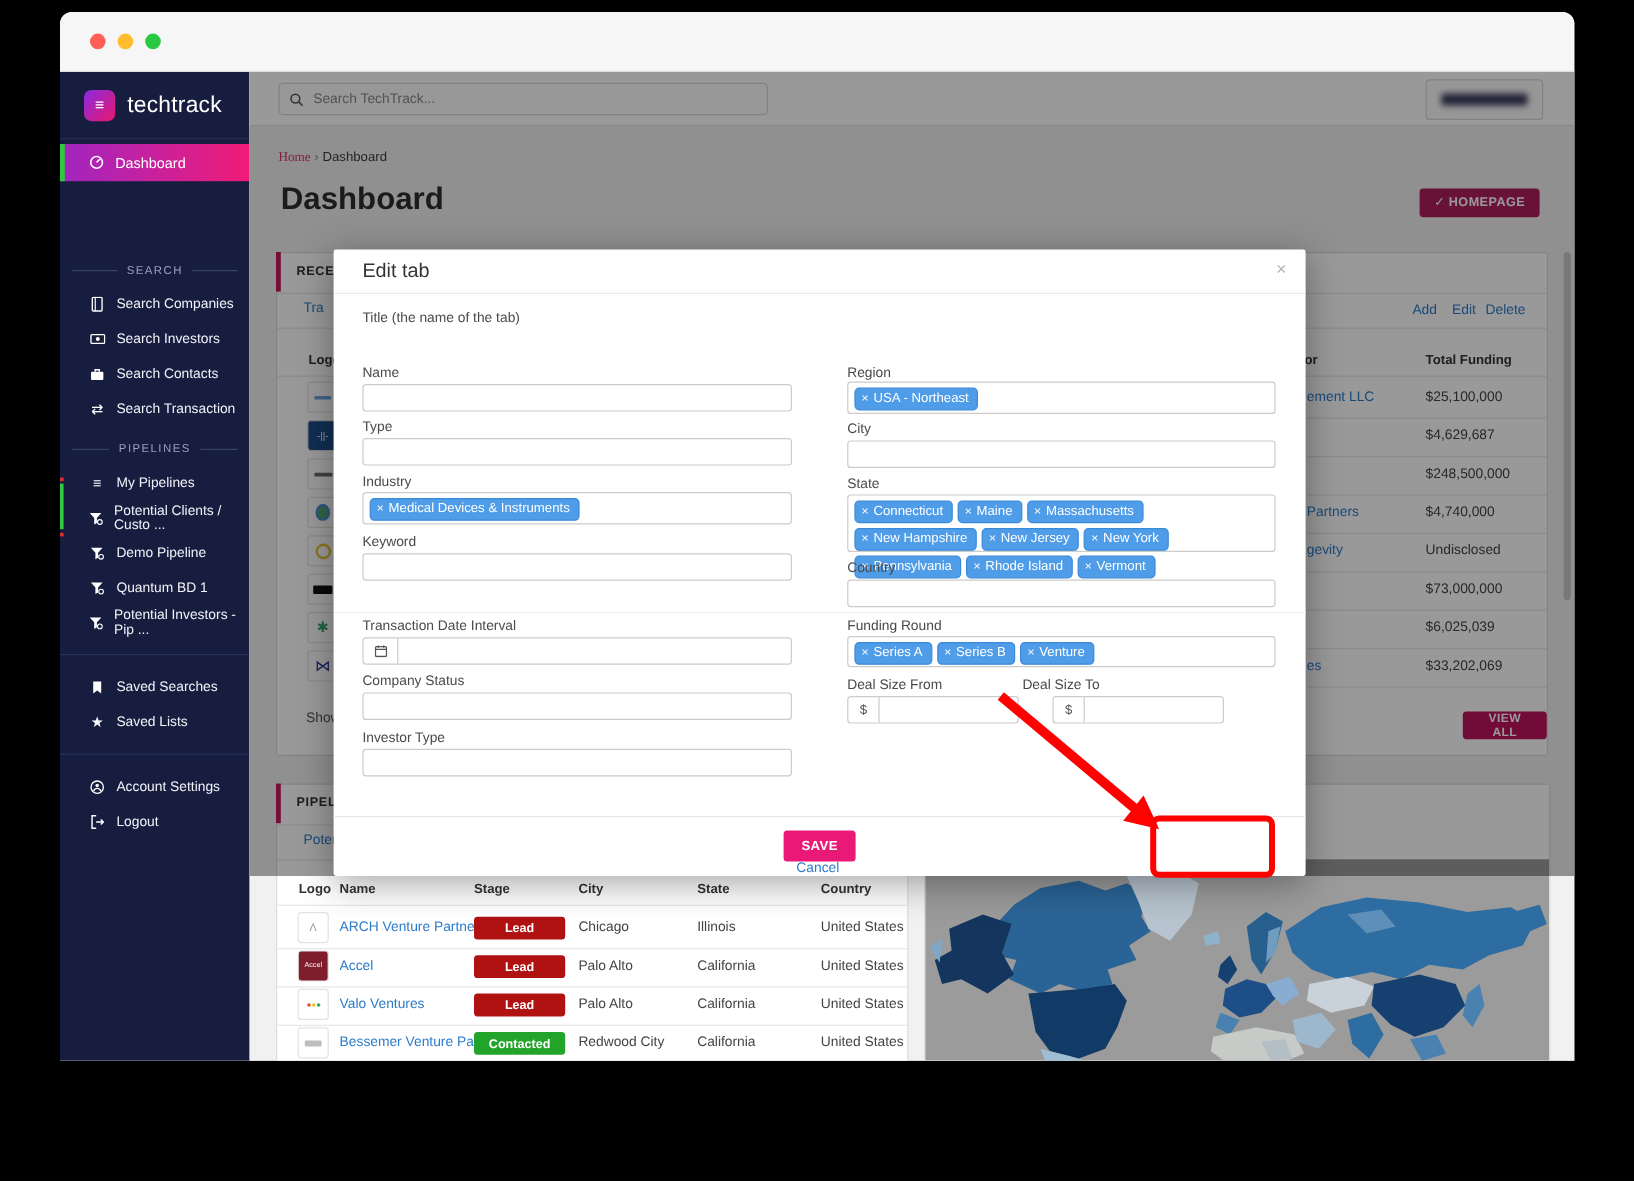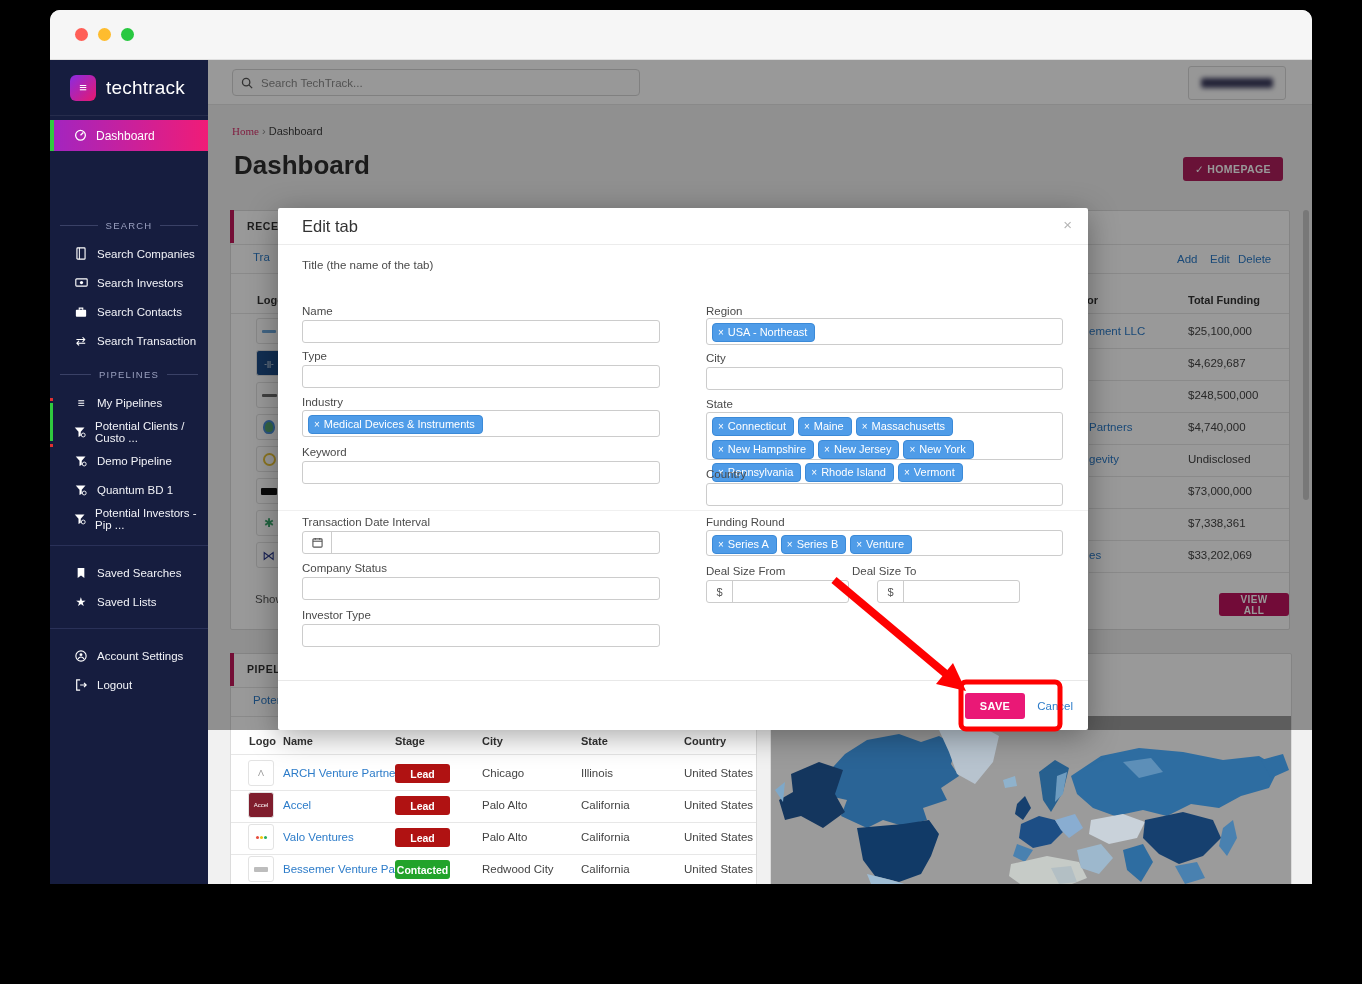--- a/index.html
+++ b/index.html
@@ -56,21 +56,21 @@
   .panel{position:absolute;background:#fff;border:1px solid #dcdcdc;border-radius:2px;}
   .panel-accent{position:absolute;left:-1px;top:-1px;width:4px;height:33px;background:#c2185b;}
   .panel-head{position:absolute;left:16px;top:9px;font-size:10.5px;font-weight:bold;letter-spacing:.6px;color:#333;}
   .panel-tab{position:absolute;left:22px;top:40px;font-size:11.5px;color:#2d7cc9;}
   .hline{position:absolute;left:0;right:0;height:1px;background:#e7e7e7;}
   .colhead{position:absolute;font-size:11px;font-weight:bold;color:#333;}
   .cell{position:absolute;font-size:11.5px;color:#444;}
   .linkcell{color:#2d7cc9;}
   .logobox{position:absolute;width:26px;height:26px;background:#fff;border:1px solid #e3e3e3;border-radius:3px;
            display:flex;align-items:center;justify-content:center;overflow:hidden;}
-  .badge{position:absolute;width:55px;height:19px;border-radius:3px;color:#fff;font-size:10.5px;font-weight:bold;
+  .badge{position:absolute;width:76px;height:19px;border-radius:3px;color:#fff;font-size:10.5px;font-weight:bold;
          display:flex;align-items:center;justify-content:center;}
   .viewall{position:absolute;height:23px;padding:0 10px;background:#bf135e;color:#fff;border:none;border-radius:3px;
            font-size:10px;font-weight:bold;letter-spacing:.4px;}
   .bluelink{font-size:11.5px;color:#2d7cc9;}
 
   
   #dim{position:absolute;left:0;top:0;right:0;height:670px;background:rgba(0,0,0,.40);z-index:10;}
   #modal{position:absolute;left:70px;top:148px;width:810px;height:522px;background:#fff;z-index:20;
          box-shadow:0 6px 30px rgba(0,0,0,.35);border-radius:2px;}
   .m-head{position:absolute;left:0;top:0;right:0;height:37px;border-bottom:1px solid #ececec;}
@@ -80,21 +80,21 @@
   .inp{position:absolute;background:#fff;border:1px solid #ccc;border-radius:3px;height:23px;font-size:12px;color:#333;
        padding:0 8px;outline:none;}
   .tagbox{position:absolute;background:#fff;border:1px solid #ccc;border-radius:3px;padding:2px 3px;
           display:flex;flex-wrap:wrap;align-content:flex-start;}
   .tag{display:inline-flex;align-items:center;background:#4f9ce8;border:1px solid #3b8ad8;border-radius:4px;
        color:#fff;font-size:11px;padding:2px 7px 3px 5px;margin:2px;white-space:nowrap;cursor:pointer;}
   .tag .tx{margin-right:4px;font-size:10px;}
   .affix{display:flex;align-items:center;justify-content:center;border-right:1px solid #ccc;color:#555;
          font-size:11px;height:100%;}
   .m-foot{position:absolute;left:0;right:0;bottom:0;height:50px;border-top:1px solid #e8e8e8;
-          display:flex;align-items:center;justify-content:flex-end;}
+          display:flex;align-items:center;justify-content:flex-end;flex-direction:column;}
   .savebtn{height:26px;padding:0 15px;background:#ea1876;color:#fff;border:none;border-radius:3px;
            font-size:11px;font-weight:bold;letter-spacing:.3px;}
   .cancellink{margin:0 15px 0 12px;font-size:11.5px;color:#2d7cc9;cursor:pointer;}
 
   
   #annot{position:absolute;left:0;top:0;z-index:60;pointer-events:none;}
 
   
   #mappanel svg{position:absolute;left:0;top:62px;}
 </style>
@@ -337,21 +337,21 @@
           <span class="cell" style="left:957px;top:210px">$4,740,000</span>
           <span class="hline" style="top:233px;left:858px"></span>
 
           <span class="cell linkcell" style="left:858px;top:242px">gevity</span>
           <span class="cell" style="left:957px;top:242px">Undisclosed</span>
           <span class="hline" style="top:265px;left:858px"></span>
 
           <span class="cell" style="left:957px;top:274px">$73,000,000</span>
           <span class="hline" style="top:297px;left:858px"></span>
 
-          <span class="cell" style="left:957px;top:306px">$7,338,361</span>
+          <span class="cell" style="left:957px;top:306px">$6,025,039</span>
           <span class="hline" style="top:329px;left:858px"></span>
 
           <span class="cell linkcell" style="left:858px;top:338px">es</span>
           <span class="cell" style="left:957px;top:338px">$33,202,069</span>
           <span class="hline" style="top:361px;left:858px"></span>
 
           <span class="cell" style="left:24px;top:382px;color:#555">Showin</span>
           <button class="viewall" style="left:988px;top:382px">VIEW ALL</button>
         </div>
 

